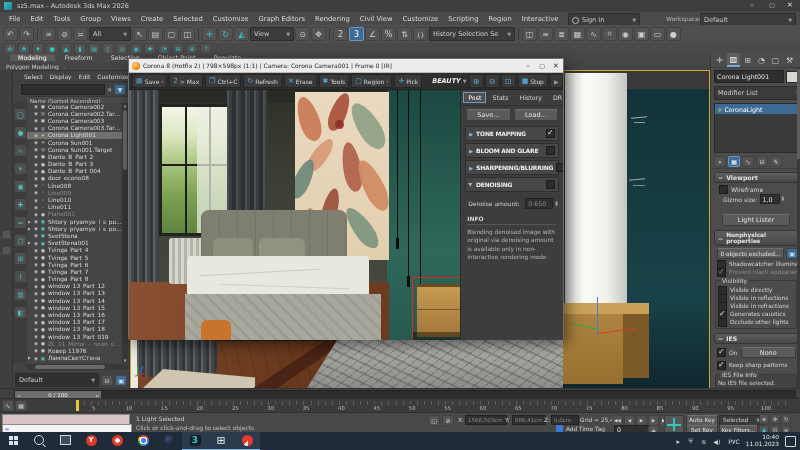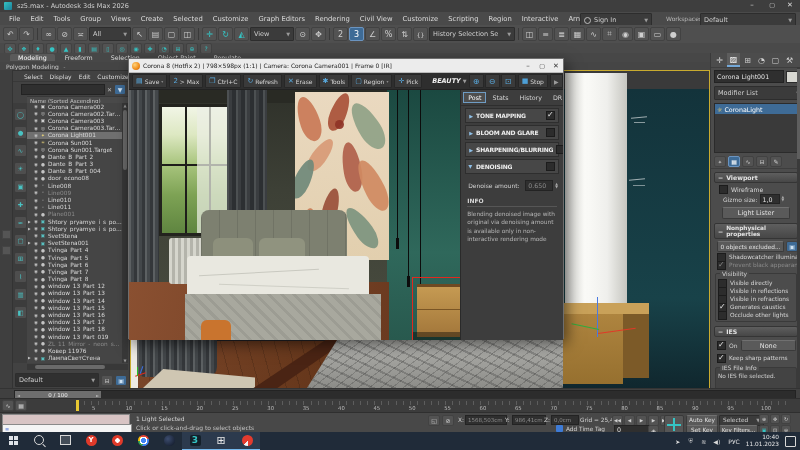--- a/index.html
+++ b/index.html
@@ -113,21 +113,21 @@
         <span class="menu-item">Graph Editors</span>
         <span class="menu-item">Rendering</span>
         <span class="menu-item">Civil View</span>
         <span class="menu-item">Customize</span>
         <span class="menu-item">Scripting</span>
         <span class="menu-item">Region</span>
         <span class="menu-item">Interactive</span>
         <span class="menu-item">Arnold</span>
         <span class="menu-item">Help</span>
       </div>
-    <div class="dd" style="position:absolute;right:148px;top:1px;width:64px">
+    <div class="dd" style="position:absolute;right:160px;top:1px;width:64px">
       <span style="width:5px;height:5px;border:1px solid #bbb;border-radius:50%;margin-right:3px"></span>
       <span>Sign In</span>
         <span class="car">▼</span>
     </div>
     <span class="abs lbl" style="right:96px;top:3px;font-size:6px;color:#b8b8b8">Workspaces:</span>
     <div class="dd" style="position:absolute;right:4px;top:1px;width:88px">
       <span>Default</span>
         <span class="car">▼</span>
     </div>
   </div>
@@ -706,20 +706,24 @@
       <div style="width:102px;background:#3d3d3d;border-left:1px solid #2a2a2a;overflow:hidden">
         <div class="flex" style="height:13px;padding:1px 2px;gap:1px;border-bottom:1px solid #2e2e2e">
           <div class="flex" style="gap:1px">
 
           <span class="cr-tab active">Post</span>
               <span class="cr-tab">Stats</span>
               <span class="cr-tab">History</span>
               <span class="cr-tab">DR</span>
             </div>
         </div>
+        <div class="flex" style="gap:3px;padding:3px 5px">
+          <span class="btn" style="flex:1;height:10px">Save...</span>
+          <span class="btn" style="flex:1;height:10px">Load...</span>
+        </div>
         <div>
 
             <div class="cs-hdr">
               <span class="cs-ar">▶</span>
               <span style="letter-spacing:-.2px">TONE MAPPING</span>
               <span class="cb on"></span>
             </div>
 
             <div class="cs-hdr">
               <span class="cs-ar">▶</span>
@@ -803,21 +807,21 @@
       <span>Wireframe</span>
     </div>
     <div class="flex" style="gap:2px;padding-left:12px;margin-top:1px">
       <span class="lbl" style="font-size:6px">Gizmo size:</span>
       <span class="fld" style="width:14px;height:8px">1,0</span>
       <span class="spin">
           <span>▲</span>
           <span>▼</span>
         </span>
     </div>
-    <div class="flex" style="justify-content:center;margin-top:3px">
+    <div class="flex" style="justify-content:center;margin-top:10px">
       <span class="btn" style="width:66px;height:10px">Light Lister</span>
     </div>
     <div class="hdr" style="margin:4px 3px 0 3px">
         <span>−</span>
         <span style="font-size:5.8px">Nonphysical properties</span>
       </div>
     <div class="flex" style="gap:2px;padding:2px 3px 0 6px">
       <span class="btn" style="flex:1;height:9px;font-size:5.8px">0 objects excluded...</span>
       <span class="ic sm" style="background:#3e6b96;color:#cfe2f2">▣</span>
     </div>

